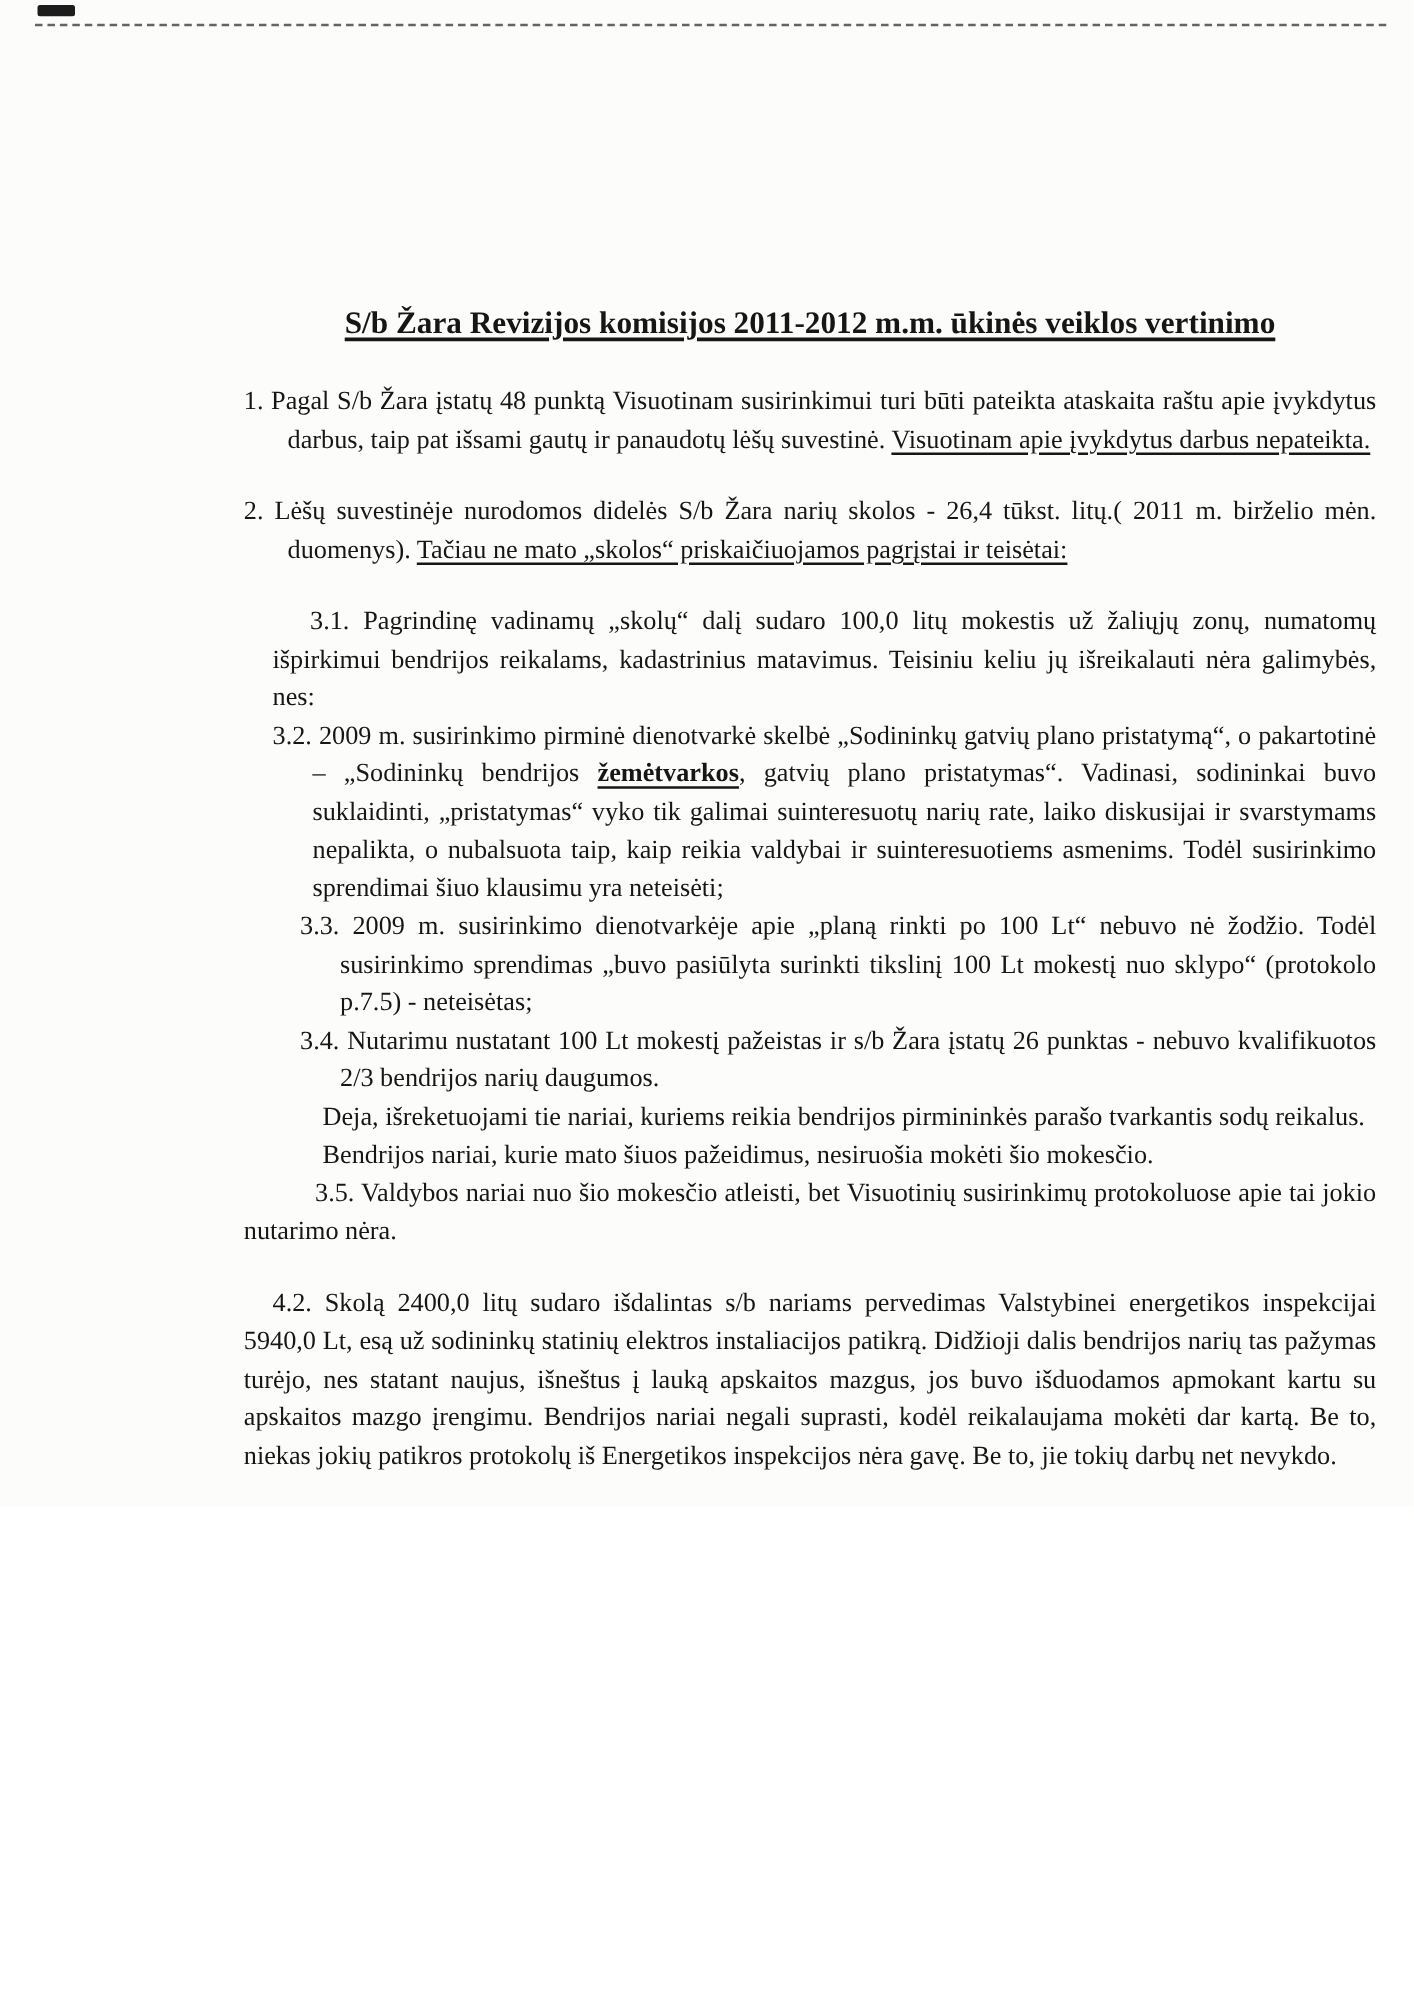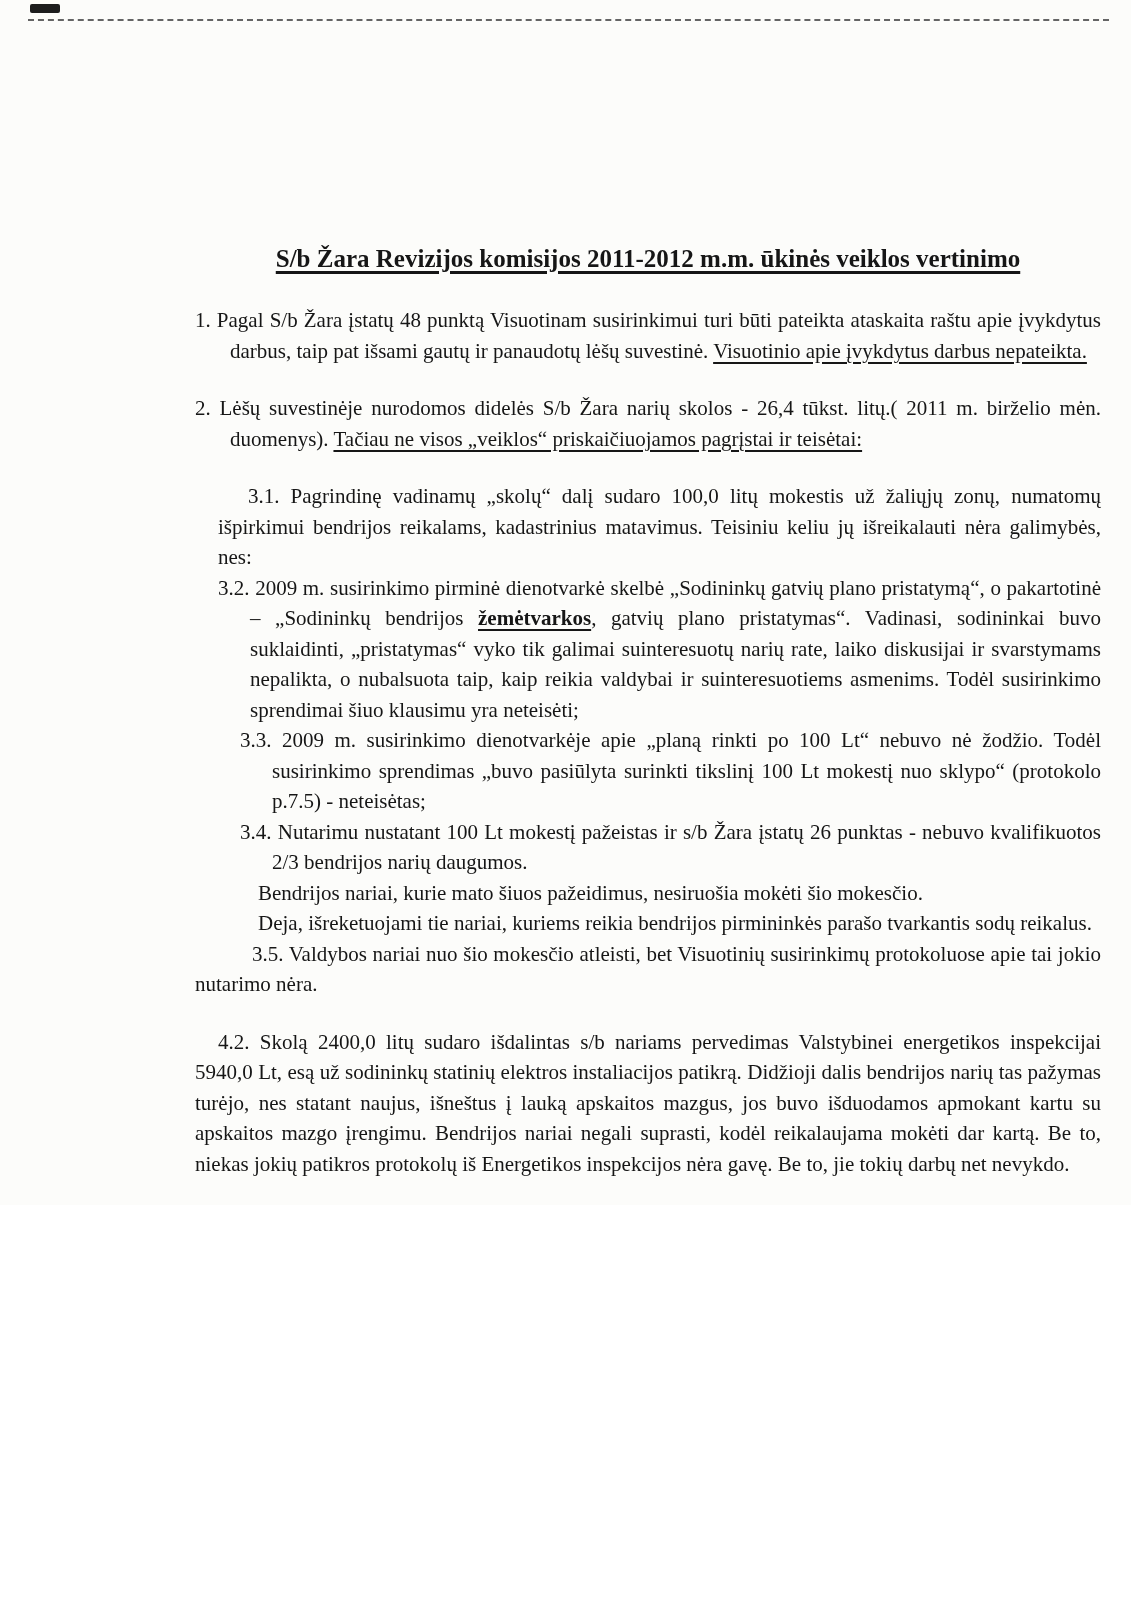--- a/index.html
+++ b/index.html
@@ -61,35 +61,35 @@
 
   <div class="corner-mark"></div>
   <div class="fold-line"></div>
 
   <div class="content">
 
     <div class="doc-title">
       <div class="t1"><span class="tl">S/b Žara  Revizijos komisijos 2011-2012 m.m. ūkinės veiklos vertinimo</span></div>
     </div>
 
-    <div class="par p-num mt"><span>1. Pagal S/b Žara įstatų 48 punktą Visuotinam susirinkimui turi būti pateikta ataskaita raštu apie įvykdytus darbus, taip pat išsami gautų ir panaudotų lėšų suvestinė. </span><span class="u">Visuotinio apie įvykdytus darbus nepateikta.</span></div>
+    <div class="par p-num mt"><span>1. Pagal S/b Žara įstatų 48 punktą Visuotinam susirinkimui turi būti pateikta ataskaita raštu apie įvykdytus darbus, taip pat išsami gautų ir panaudotų lėšų suvestinė. </span><span class="u">Visuotinam apie įvykdytus darbus nepateikta.</span></div>
 
-    <div class="par p-num mt"><span>2. Lėšų suvestinėje nurodomos didelės S/b Žara narių skolos - 26,4 tūkst. litų.( 2011 m. birželio mėn. duomenys). </span><span class="u">Tačiau ne visos „veiklos“ priskaičiuojamos pagrįstai ir teisėtai:</span></div>
+    <div class="par p-num mt"><span>2. Lėšų suvestinėje nurodomos didelės S/b Žara narių skolos - 26,4 tūkst. litų.( 2011 m. birželio mėn. duomenys). </span><span class="u">Tačiau ne mato „skolos“ priskaičiuojamos pagrįstai ir teisėtai:</span></div>
 
     <div class="par p-31 mt"><span>3.1. Pagrindinę vadinamų „skolų“ dalį sudaro 100,0 litų mokestis už žaliųjų zonų, numatomų išpirkimui bendrijos reikalams, kadastrinius matavimus. Teisiniu keliu jų išreikalauti nėra galimybės, nes:</span></div>
 
     <div class="par p-32"><span>3.2. 2009 m. susirinkimo pirminė dienotvarkė skelbė „Sodininkų gatvių plano pristatymą“, o pakartotinė – „Sodininkų bendrijos </span><span class="bu">žemėtvarkos</span><span>, gatvių plano pristatymas“. Vadinasi, sodininkai buvo suklaidinti, „pristatymas“ vyko tik galimai suinteresuotų narių rate, laiko diskusijai ir svarstymams nepalikta, o nubalsuota taip, kaip reikia valdybai ir suinteresuotiems asmenims. Todėl susirinkimo sprendimai šiuo klausimu yra neteisėti;</span></div>
 
     <div class="par p-33"><span>3.3. 2009 m. susirinkimo dienotvarkėje apie „planą rinkti po 100 Lt“ nebuvo nė žodžio. Todėl susirinkimo sprendimas „buvo pasiūlyta surinkti tikslinį 100 Lt mokestį nuo sklypo“ (protokolo p.7.5) - neteisėtas;</span></div>
 
     <div class="par p-34"><span>3.4.  Nutarimu nustatant 100 Lt mokestį pažeistas ir s/b Žara įstatų 26 punktas - nebuvo kvalifikuotos 2/3 bendrijos narių daugumos.</span></div>
 
+    <div class="par p-sub"><span>Deja, išreketuojami tie nariai, kuriems reikia bendrijos pirmininkės parašo tvarkantis sodų reikalus.</span></div>
+
     <div class="par p-sub"><span>Bendrijos nariai, kurie mato šiuos pažeidimus, nesiruošia mokėti šio mokesčio.</span></div>
-
-    <div class="par p-sub"><span>Deja, išreketuojami tie nariai, kuriems reikia bendrijos pirmininkės parašo tvarkantis sodų reikalus.</span></div>
 
     <div class="par p-35"><span>3.5.  Valdybos nariai nuo šio mokesčio atleisti, bet Visuotinių susirinkimų protokoluose apie tai jokio nutarimo nėra.</span></div>
 
     <div class="par p-42 mt"><span>4.2.  Skolą 2400,0 litų sudaro išdalintas s/b nariams pervedimas Valstybinei energetikos inspekcijai 5940,0 Lt, esą už sodininkų statinių elektros instaliacijos patikrą. Didžioji dalis bendrijos narių tas pažymas turėjo, nes statant naujus, išneštus į lauką apskaitos mazgus, jos buvo išduodamos apmokant kartu su apskaitos mazgo įrengimu. Bendrijos nariai negali suprasti, kodėl reikalaujama mokėti dar kartą. Be to, niekas jokių patikros protokolų iš Energetikos inspekcijos nėra gavę. Be to, jie tokių darbų net nevykdo.</span></div>
 
     <div class="par p-5 mt"><span>5. </span><span class="u">Dėl valdybos teisėtumo (protokolo).</span><span> Pagal 2004 m. Visuotinio susirinkimo</span></div>
 
   </div>
 </div>
 

